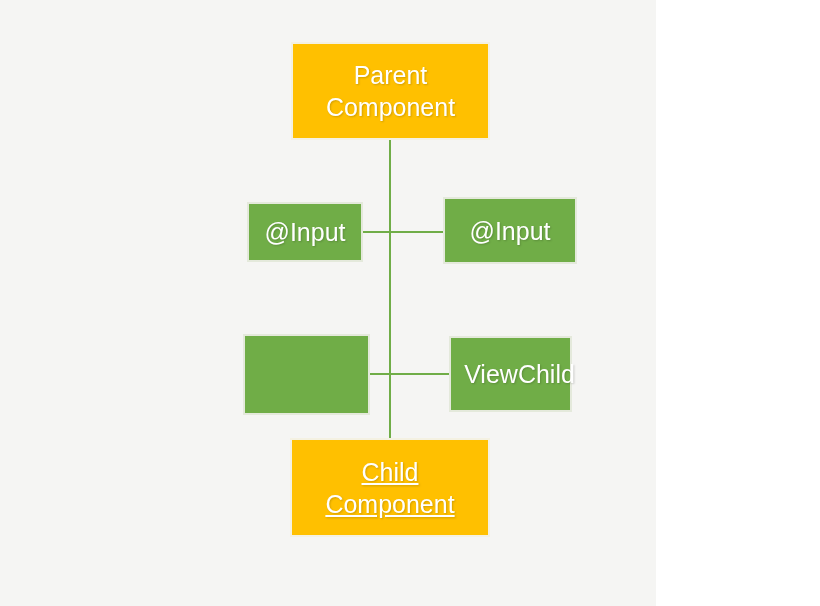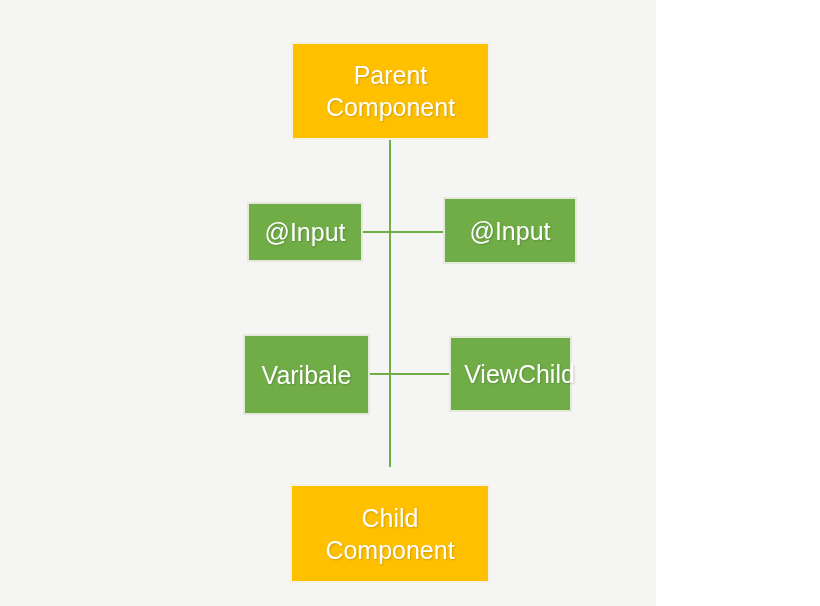--- a/index.html
+++ b/index.html
@@ -47,21 +47,21 @@
     line-height: 32px;
     font-weight: 400;
   }
   .label-md {
     font-size: 25px;
     line-height: 30px;
     font-weight: 400;
   }
   
   .parent-box  { left: 291px; top: 42px;  width: 199px; height: 98px; }
-  .child-box   { left: 290px; top: 484px; width: 200px; height: 99px; }
+  .child-box   { left: 290px; top: 438px; width: 200px; height: 99px; text-decoration: underline; }
   
   .input-box   { left: 247px; top: 202px; width: 116px; height: 60px; }
   .output-box  { left: 443px; top: 197px; width: 134px; height: 67px; }
   .tempref-box { left: 243px; top: 334px; width: 127px; height: 81px; }
   .viewchild-box { left: 449px; top: 336px; width: 123px; height: 76px; padding-left: 18px; }
   
   .v-line  { left: 389px; top: 139px; width: 2px;  height: 328px; }
   .h-line-1 { left: 360px; top: 231px; width: 86px; height: 2px; }
   .h-line-2 { left: 366px; top: 373px; width: 86px; height: 2px; }
 </style>
@@ -81,21 +81,20 @@
 
   <div class="box box-green input-box label-md">
     <span>@Input</span>
   </div>
 
   <div class="box box-green output-box label-md">
     <span>@Input</span>
   </div>
 
   <div class="box box-green tempref-box label-md">
-    <span>Varibale</span>
   </div>
 
   <div class="box box-green viewchild-box label-md">
     <span>ViewChild</span>
   </div>
 
   <div class="box box-orange child-box label-lg">
     <span>Child</span>
     <span>Component</span>
   </div>

